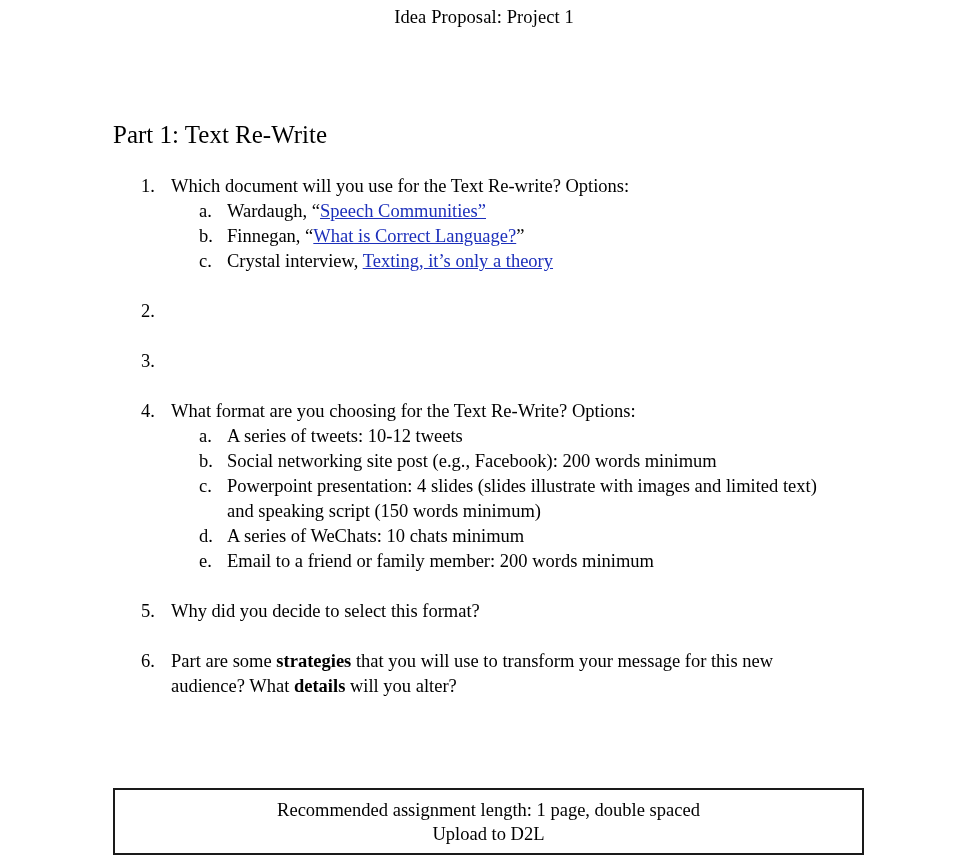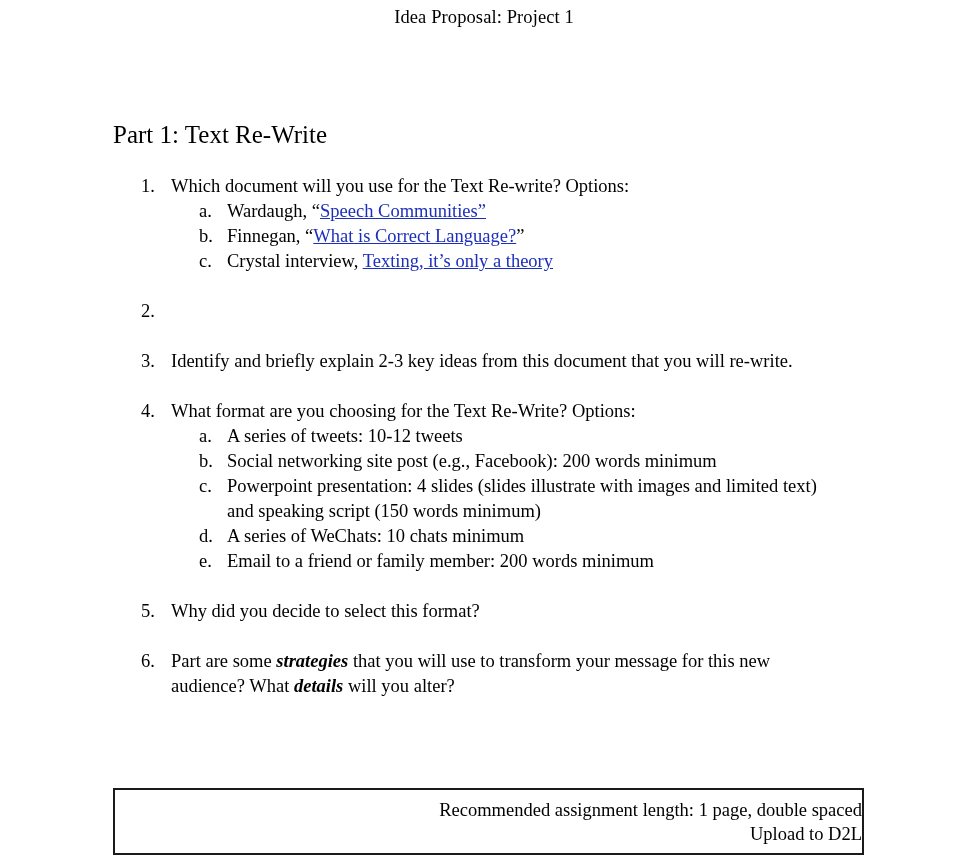--- a/index.html
+++ b/index.html
@@ -96,34 +96,34 @@
     display: block;
     max-width: 620px;
   }
   .qitem.has-sub > .qtext { margin-bottom: 0; }
 
   a.doclink,
   span.doclink {
     color: #1c2fbb;
   }
 
-  b, strong { font-weight: bold; font-style: italic; }
+  b, strong { font-weight: bold; }
 
   
   .note-box {
     position: absolute;
     left: 113px;
     top: 788px;
     width: 751px;
     height: 67px;
     border: 2px solid #1a1a1a;
     box-sizing: border-box;
     display: flex;
     flex-direction: column;
-    align-items: flex-end;
+    align-items: center;
     justify-content: center;
     font-size: 18.5px;
     line-height: 24px;
   }
   .note-line { display: block; text-align: center; }
 </style>
 </head>
 <body>
 
 <div class="page">
@@ -149,21 +149,20 @@
             <span class="marker">c.</span>
             <span class="subtext"><span>Crystal interview, </span><a class="doclink" href="#">Texting, it’s only a theory</a></span>
           </li>
         </ul>
       </div>
       <div class="qitem">
         <span class="marker">2.</span>
       </div>
       <div class="qitem">
         <span class="marker">3.</span>
-        <span class="qtext">Identify and briefly explain 2-3 key ideas from this document that you will re-write.</span>
       </div>
       <div class="qitem has-sub">
         <span class="marker">4.</span>
         <span class="qtext">What format are you choosing for the Text Re-Write? Options:</span>
         <ul class="sublist">
           <li class="subitem">
             <span class="marker">a.</span>
             <span class="subtext"><span>A series of tweets: 10-12 tweets</span></span>
           </li>
           <li class="subitem">

